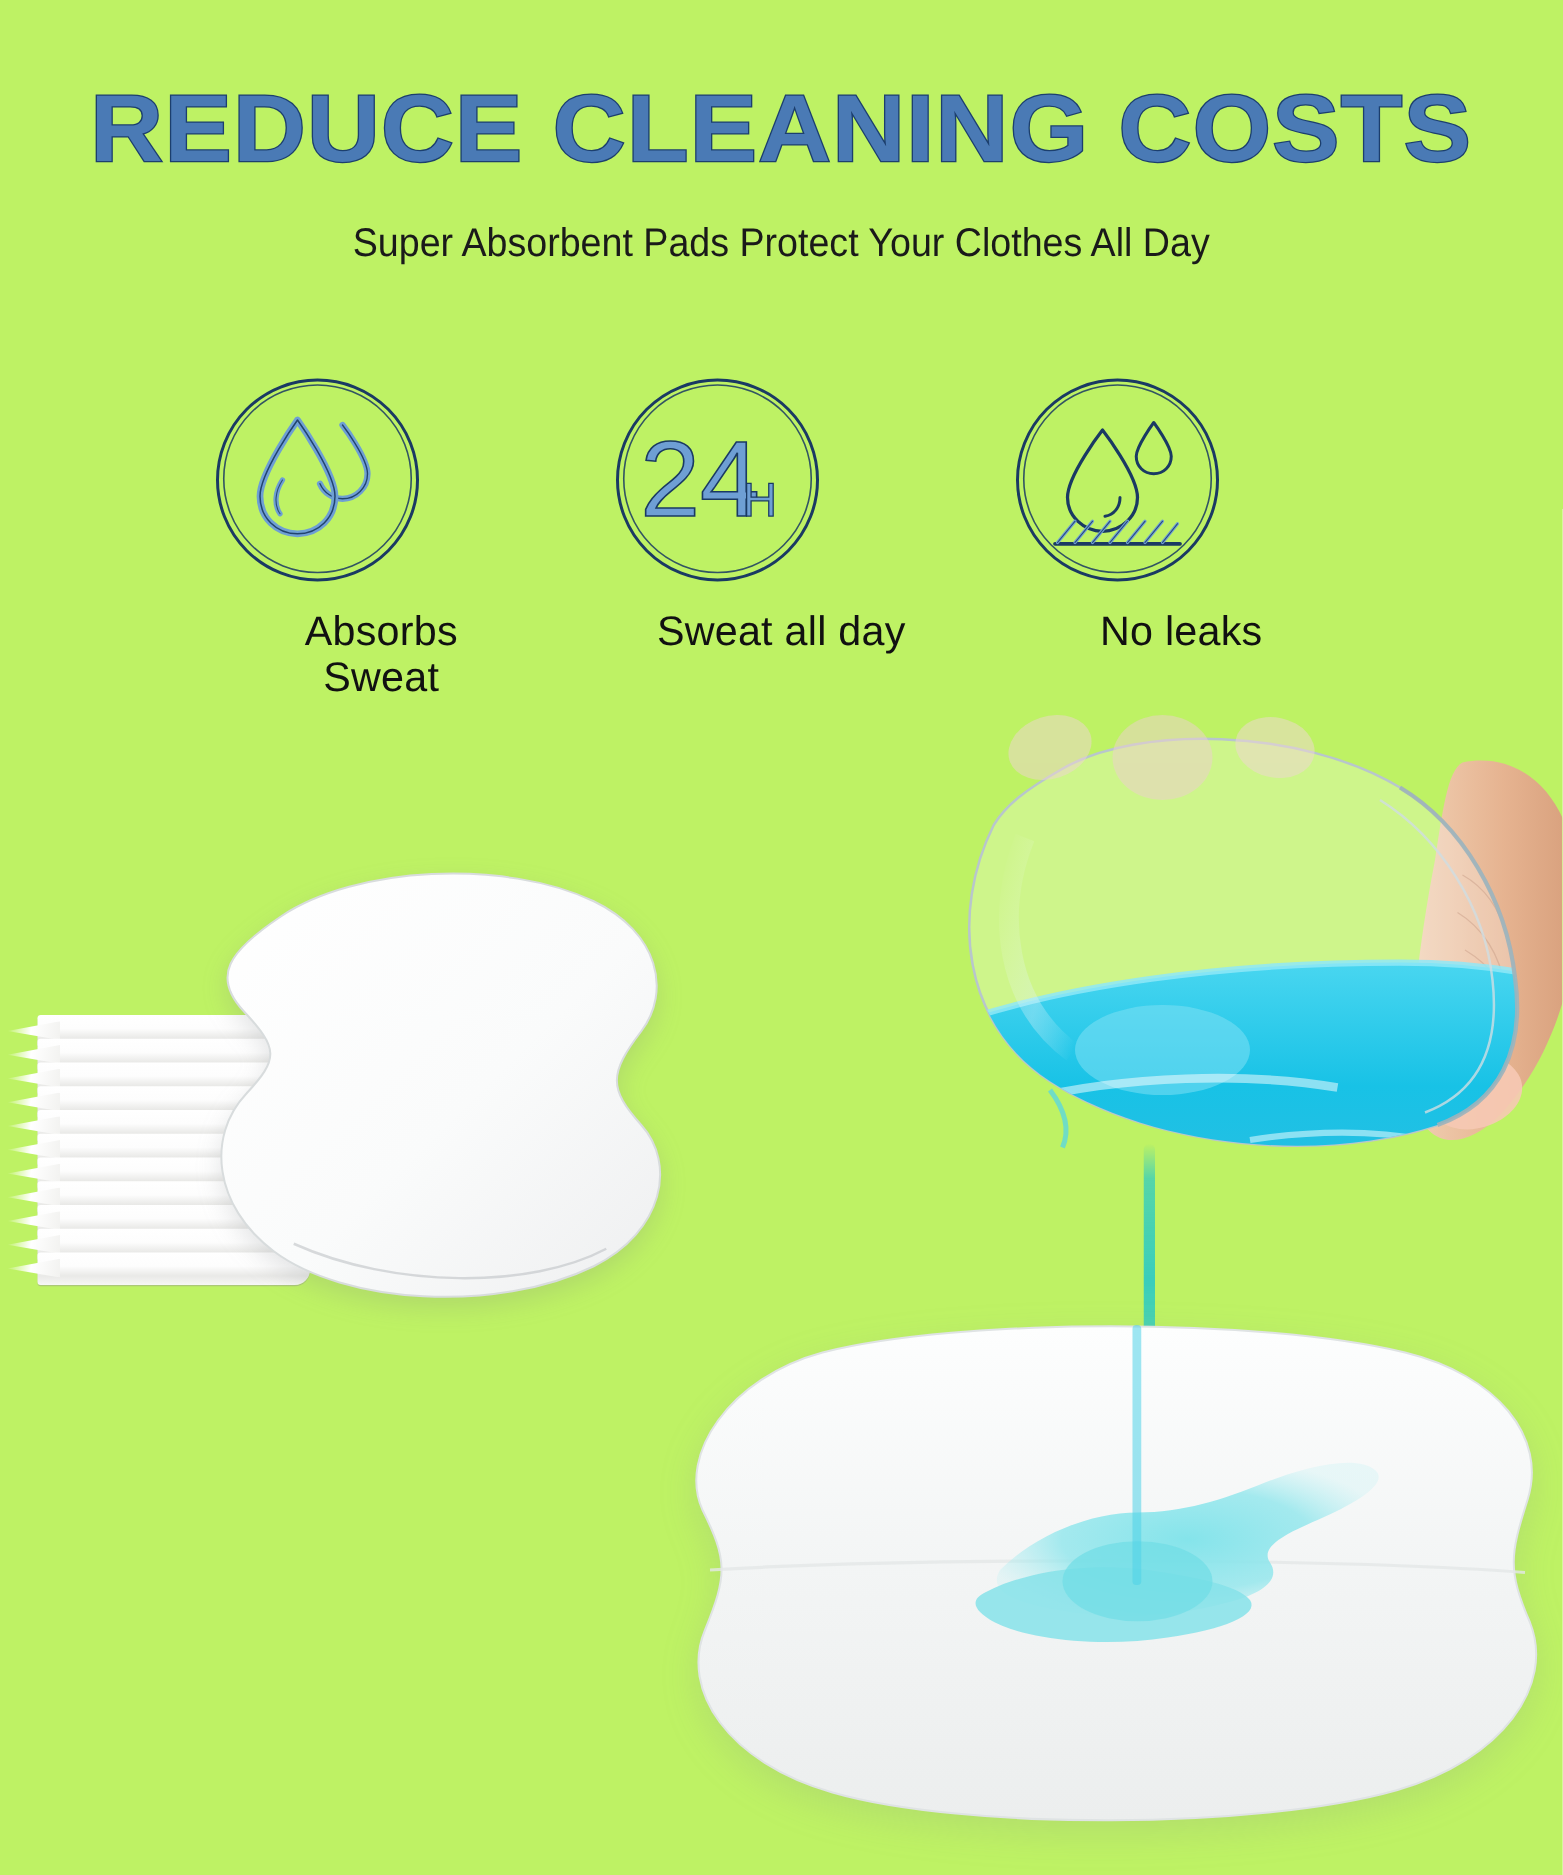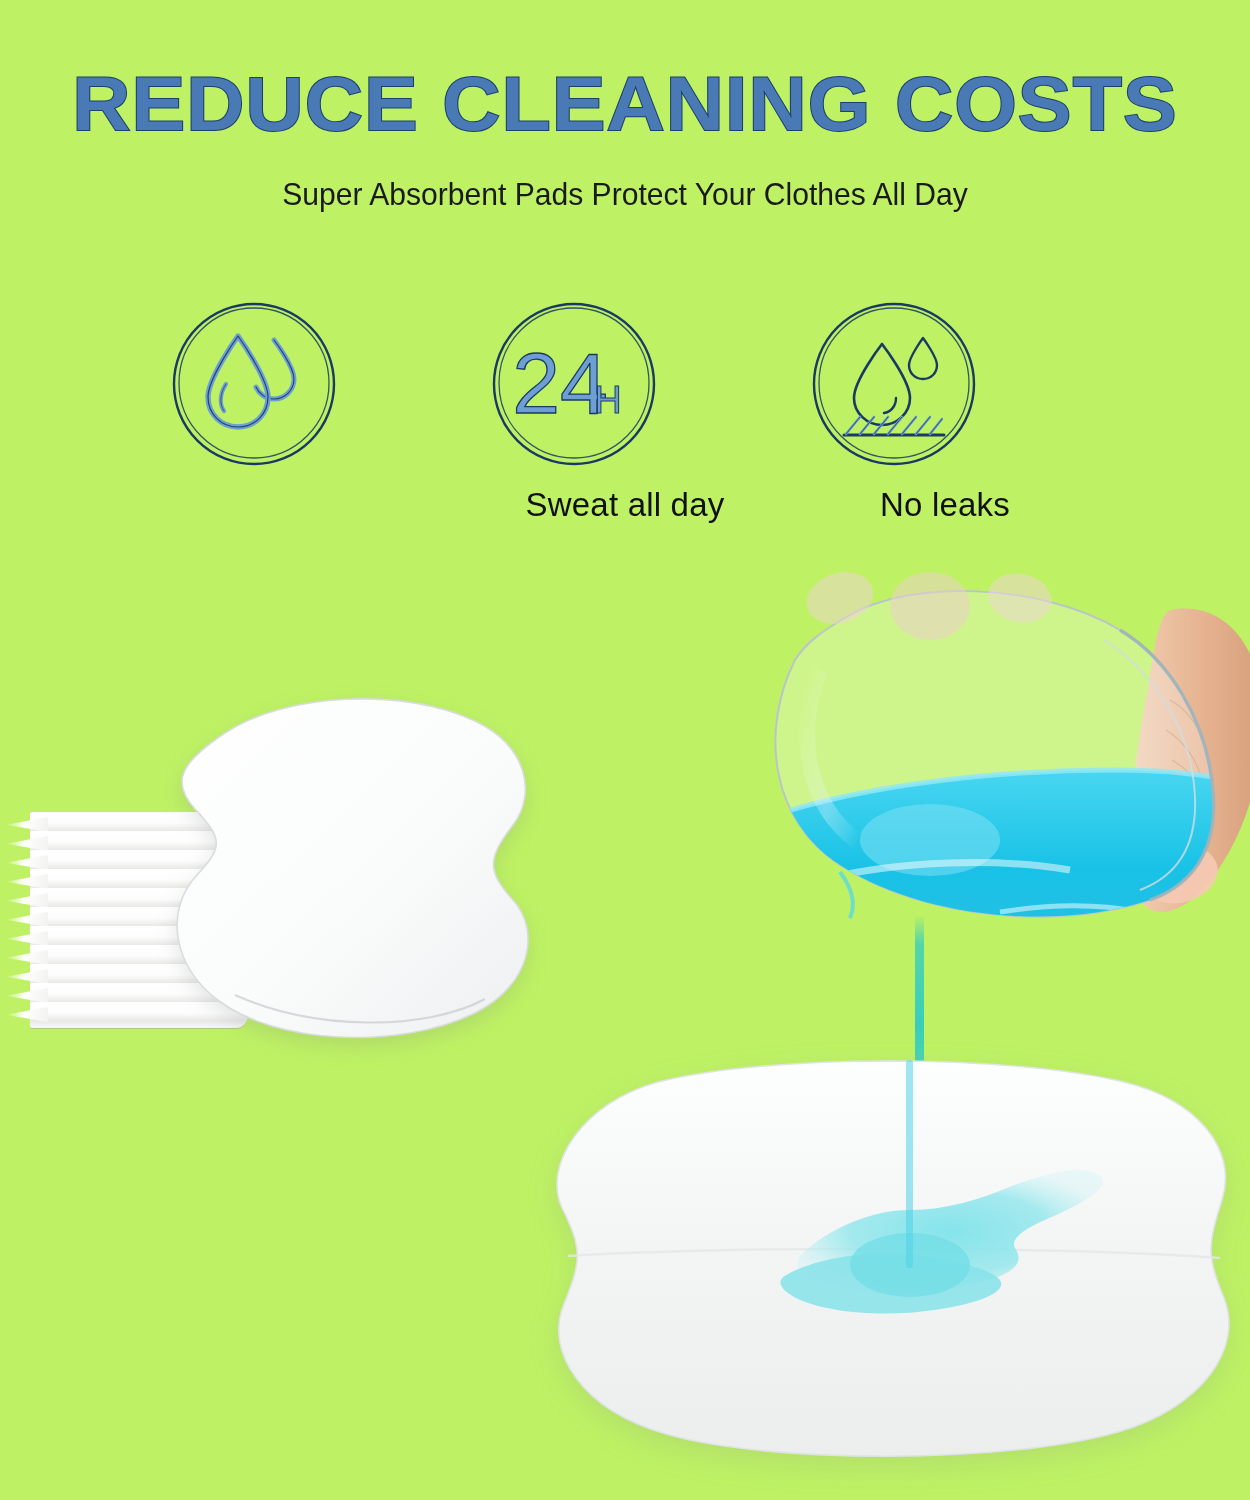--- a/index.html
+++ b/index.html
@@ -102,20 +102,24 @@
 
           <path d="M104 40 C104 40 124 66 124 79 C124 90 115 99 104 99 C96 99 89 94 86 87" fill="none" stroke="#6e9fd4" stroke-width="5" stroke-linecap="round" stroke-linejoin="round"></path>
           <path d="M104 40 C104 40 124 66 124 79 C124 90 115 99 104 99 C96 99 89 94 86 87" fill="none" stroke="#1a3a63" stroke-width="1.1" stroke-linecap="round" stroke-linejoin="round" opacity=".9"></path>
 
           <path d="M68 36 C68 36 38 78 38 97 C38 114 51 127 68 127 C85 127 98 114 98 97 C98 78 68 36 68 36 Z" fill="none" stroke="#6e9fd4" stroke-width="5.4" stroke-linejoin="round"></path>
           <path d="M68 36 C68 36 38 78 38 97 C38 114 51 127 68 127 C85 127 98 114 98 97 C98 78 68 36 68 36 Z" fill="none" stroke="#1a3a63" stroke-width="1.2" stroke-linejoin="round" opacity=".9"></path>
 
           <path d="M56 84 C50 93 49 104 54 111" fill="none" stroke="#6e9fd4" stroke-width="4.2" stroke-linecap="round"></path>
           <path d="M56 84 C50 93 49 104 54 111" fill="none" stroke="#1a3a63" stroke-width=".9" stroke-linecap="round" opacity=".8"></path>
         </svg>
+      </div>
+      <div class="flabel">
+        <span>Absorbs</span><br>
+        <span>Sweat</span>
       </div>
     </div>
 
     <div class="feature">
       <div class="fcircle">
         <svg viewBox="0 0 168 168" xmlns="http://www.w3.org/2000/svg">
           <circle cx="84" cy="84" r="80" fill="none" stroke="#1a3a63" stroke-width="2.4"></circle>
           <circle cx="84" cy="83" r="75" fill="none" stroke="#1a3a63" stroke-width="1.3" opacity=".85"></circle>
           <text x="70" y="113" text-anchor="middle" font-family="Liberation Sans, sans-serif" font-size="86" font-weight="300" fill="#6e9fd4" stroke="#1a3a63" stroke-width="1.3">24</text>
           <text x="118" y="113" text-anchor="middle" font-family="Liberation Sans, sans-serif" font-size="38" font-weight="300" fill="#6e9fd4" stroke="#1a3a63" stroke-width="1">H</text>

